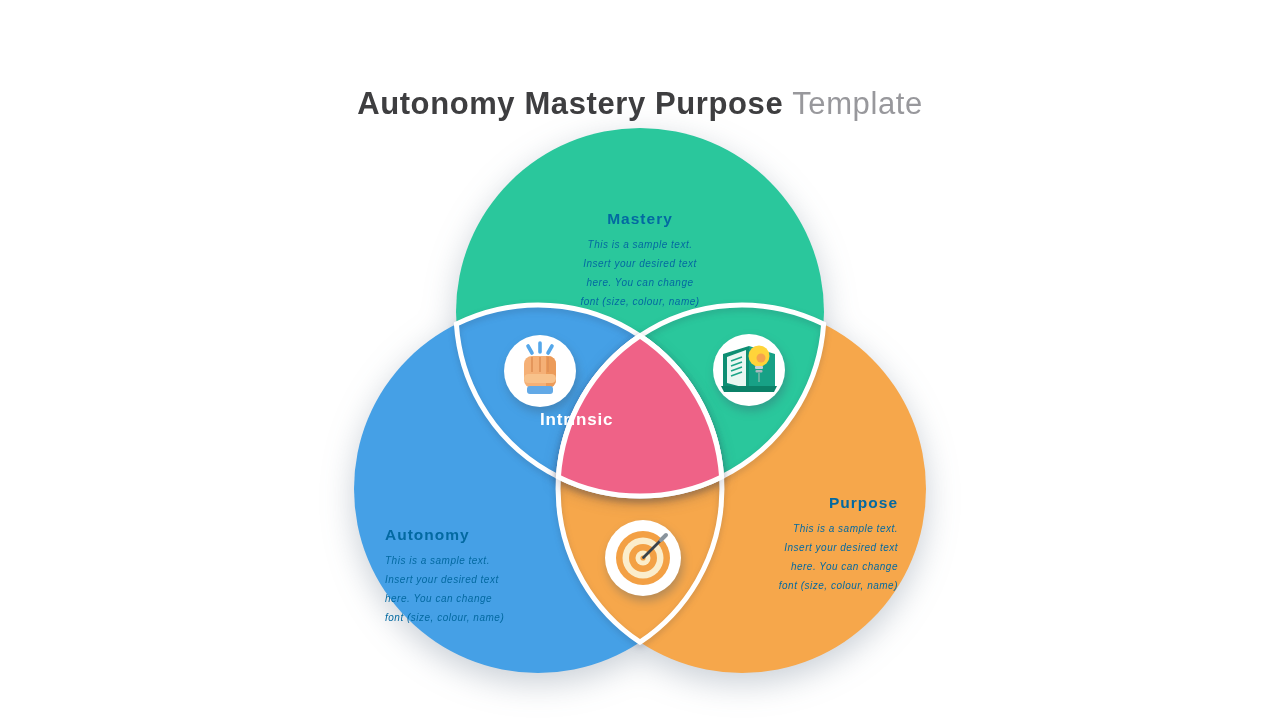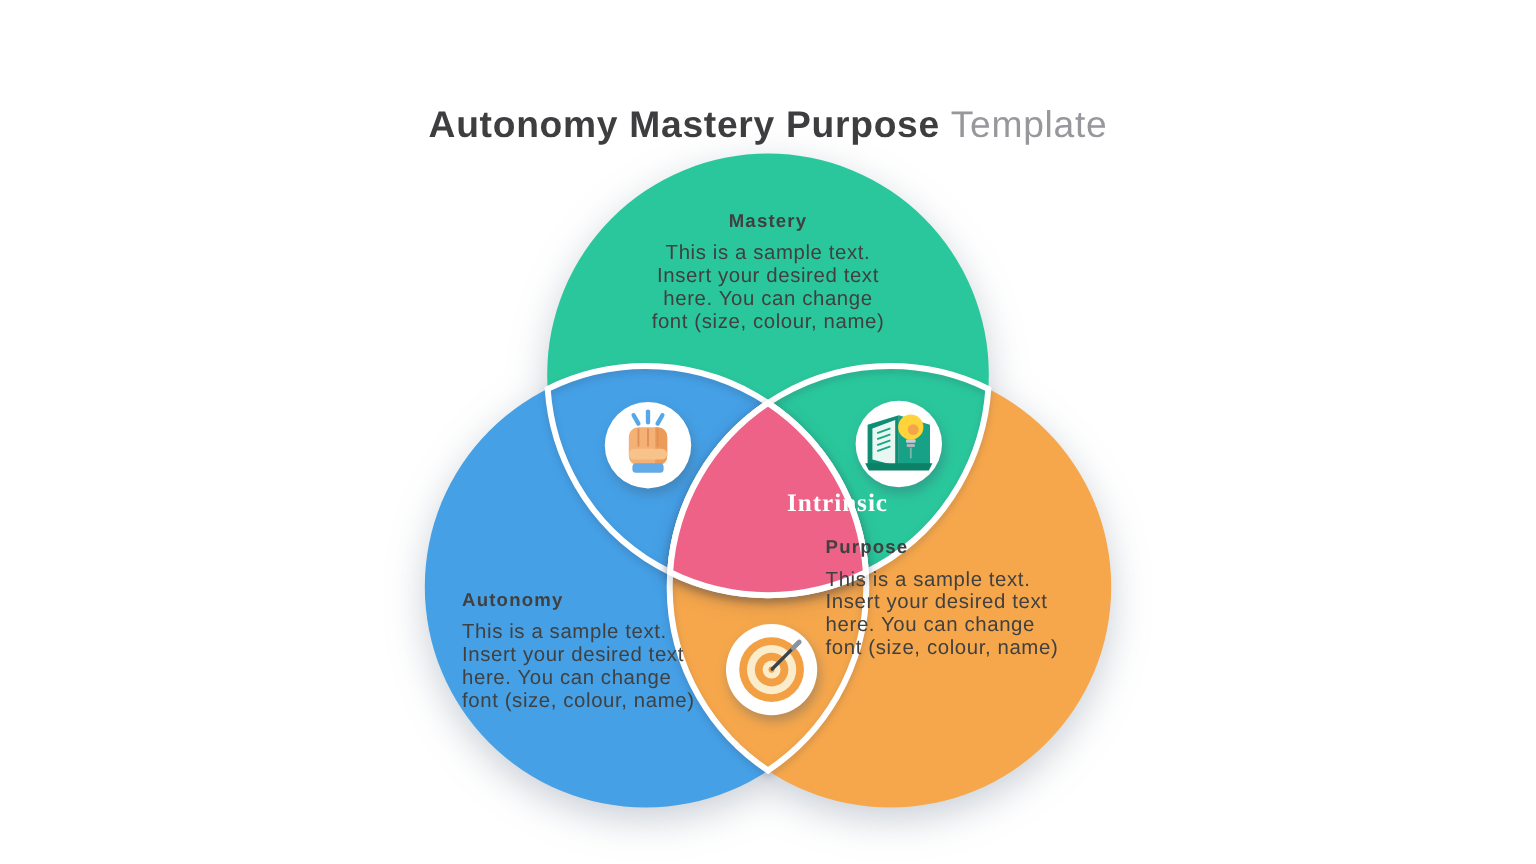--- a/index.html
+++ b/index.html
@@ -11,30 +11,30 @@
            font-size:31px; letter-spacing:0.6px; line-height:42px; white-space:nowrap; }
   .title .t-main   { font-weight:bold; color:#3E3E40; }
   .title .t-suffix { font-weight:normal; color:#98989C; margin-left:9px; }
 
   svg.venn { position:absolute; left:0; top:0; }
   .venn-shadow   { filter: drop-shadow(0 10px 16px rgba(61,83,107,0.28)); }
   .lens-line     { fill:none; stroke:#ffffff; stroke-width:5; filter: drop-shadow(0 3px 3px rgba(40,45,70,0.20)); }
   .center-tri    { stroke:#ffffff; stroke-width:5; filter: drop-shadow(0 5px 7px rgba(40,45,70,0.25)); }
   .icon-shadow   { filter: drop-shadow(2px 5px 5px rgba(61,83,107,0.35)); }
 
-  .region-block { position:absolute; color:#404040; z-index:5; }
+  .region-block { position:absolute; color:#0369a1; z-index:5;margin-top:34px; }
   .r-heading { font-weight:bold; font-size:15.5px; letter-spacing:1px; margin-bottom:7px; }
-  .r-line    { font-size:17px; line-height:19px; letter-spacing:0.5px; }
+  .r-line    { font-size:10px; line-height:19px; letter-spacing:0.5px;font-style:italic; }
   .region-mastery  { left:510px; top:176px; width:260px; text-align:center; }
   .region-autonomy { left:385px; top:492px; width:210px; text-align:left; }
-  .region-purpose  { left:688px; top:448px; width:210px; text-align:left; }
+  .region-purpose  { left:688px; top:460px; width:210px; text-align:right; }
 
-  .center-label { position:absolute; left:540px; top:406px; width:200px; text-align:right;
-                  color:#ffffff; font-weight:bold; font-size:21px; line-height:27px;
-                  letter-spacing:0.8px; z-index:6;font-family:Liberation Serif, serif; }
+  .center-label { position:absolute; left:540px; top:406px; width:200px; text-align:left;
+                  color:#ffffff; font-weight:bold; font-size:17px; line-height:27px;
+                  letter-spacing:0.8px; z-index:6; }
 </style>
 </head>
 <body>
 
 <div class="stage">
 
   <h1 class="title"><span class="t-main">Autonomy Mastery Purpose</span><span class="t-suffix">Template</span></h1>
 
   <svg class="venn" width="1280" height="720" viewBox="0 0 1280 720">
     <g class="venn-shadow">

